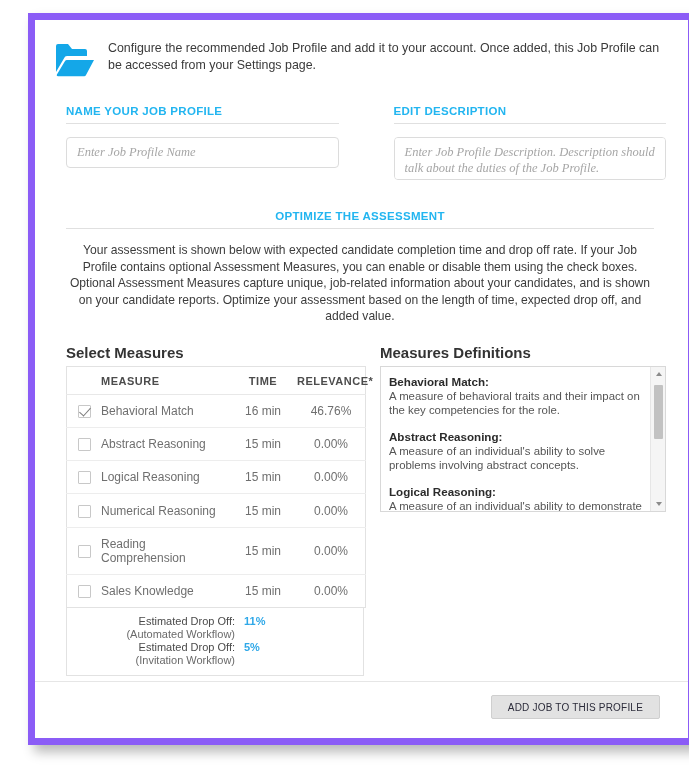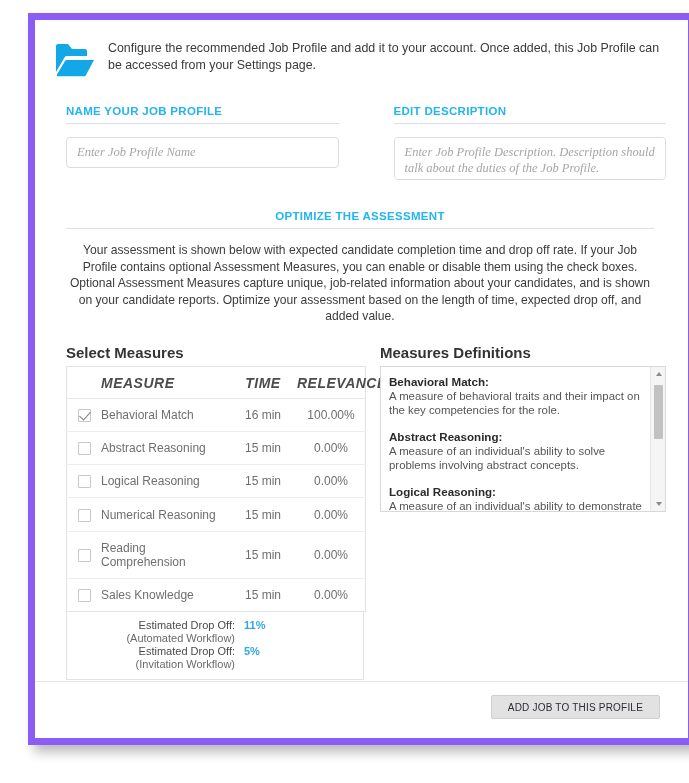--- a/index.html
+++ b/index.html
@@ -137,28 +137,27 @@
   }
 
   table.measures {
     width: 100%;
     border-collapse: collapse;
     border: 1px solid #e2e2e2;
     background: #fff;
     table-layout: fixed;
   }
   table.measures th {
-    font-size: 14px;
+    font-size: 11px;
     font-weight: bold;
     letter-spacing: 0.5px;
     color: #4c4c4c;
     padding: 8px 0 7px 0;
     border-bottom: 1px solid #e8e8e8;
     text-align: left;
-    font-style: italic;
   }
   table.measures td {
     font-size: 12px;
     color: #6f6f6f;
     padding: 9px 0;
     border-bottom: 1px solid #ededed;
     height: 12px;
   }
   table.measures tr:last-child td { border-bottom: none; }
   .c-check { width: 34px; text-align: center !important; }
@@ -363,21 +362,21 @@
               <th class="c-name">MEASURE</th>
               <th class="c-time">TIME</th>
               <th class="c-rel">RELEVANCE*</th>
             </tr>
           </thead>
           <tbody>
             <tr>
               <td class="c-check"><span class="cbox checked"></span></td>
               <td class="c-name">Behavioral Match</td>
               <td class="c-time">16 min</td>
-              <td class="c-rel">100.00%</td>
+              <td class="c-rel">46.76%</td>
             </tr>
             <tr>
               <td class="c-check"><span class="cbox"></span></td>
               <td class="c-name">Abstract Reasoning</td>
               <td class="c-time">15 min</td>
               <td class="c-rel">0.00%</td>
             </tr>
             <tr>
               <td class="c-check"><span class="cbox"></span></td>
               <td class="c-name">Logical Reasoning</td>

